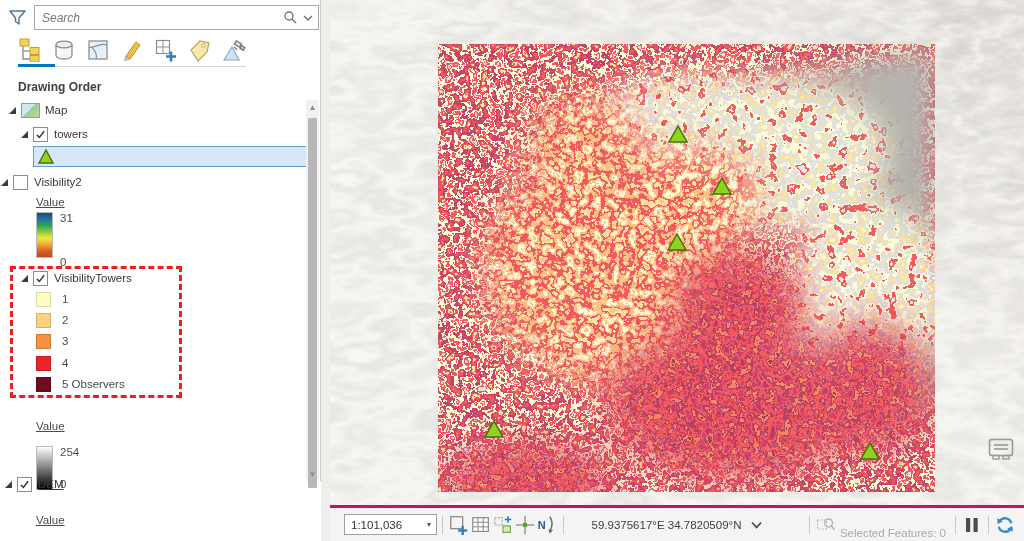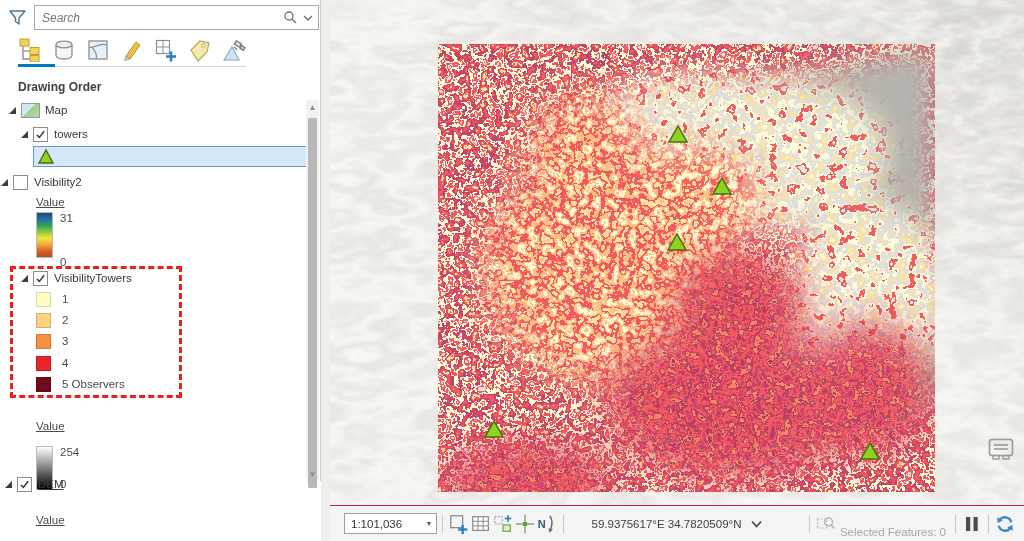--- a/index.html
+++ b/index.html
@@ -43,21 +43,21 @@
   .scrollbar{position:absolute;right:1px;top:100px;bottom:0;width:13px;background:#f1f1f1;}
   .scroll-arrow{position:absolute;left:0;width:13px;height:14px;display:flex;align-items:center;justify-content:center;color:#8a8a8a;font-size:8px;}
   .scroll-thumb{position:absolute;left:2px;top:18px;width:9px;height:370px;background:#b8b8b8;border-radius:1px;}
   
   .mapview{position:absolute;left:330px;top:0;width:694px;height:541px;background:#faf8f4;}
   .mapcanvas{position:absolute;left:0;top:0;width:694px;height:505px;overflow:hidden;}
   .raster{position:absolute;left:108px;top:44px;width:497px;height:448px;}
   .popup-icon{position:absolute;right:10px;bottom:41px;}
   
   .statusbar{position:absolute;left:0;bottom:0;width:694px;height:36px;background:#f4f4f4;
-       border-top:1px solid #be185d;display:flex;align-items:center;box-sizing:border-box;
+       border-top:3px solid #be185d;display:flex;align-items:center;box-sizing:border-box;
        font-size:11.5px;color:#3f3f3f;}
   .scalebox{margin-left:14px;width:93px;height:21px;background:#fff;border:1px solid #a0a0a0;
        display:flex;align-items:center;box-sizing:border-box;}
   .scalebox .stext{flex:1;padding-left:6px;font-size:11.5px;color:#333;}
   .scalebox .caret{flex:0 0 14px;color:#555;font-size:8px;text-align:center;}
   .sbsep{width:1px;height:18px;background:#c9c9c9;margin:0 5px;flex:0 0 auto;}
   .sbicon{width:22px;height:22px;display:flex;align-items:center;justify-content:center;flex:0 0 auto;cursor:pointer;}
   .coords{position:absolute;left:50%;transform:translateX(-50%);display:flex;align-items:center;gap:9px;color:#3f3f3f;}
   .rightgrp{margin-left:auto;display:flex;align-items:center;margin-right:8px;}
   .selfeat{color:#a9a9a9;margin:16px 4px 0 3px;}

